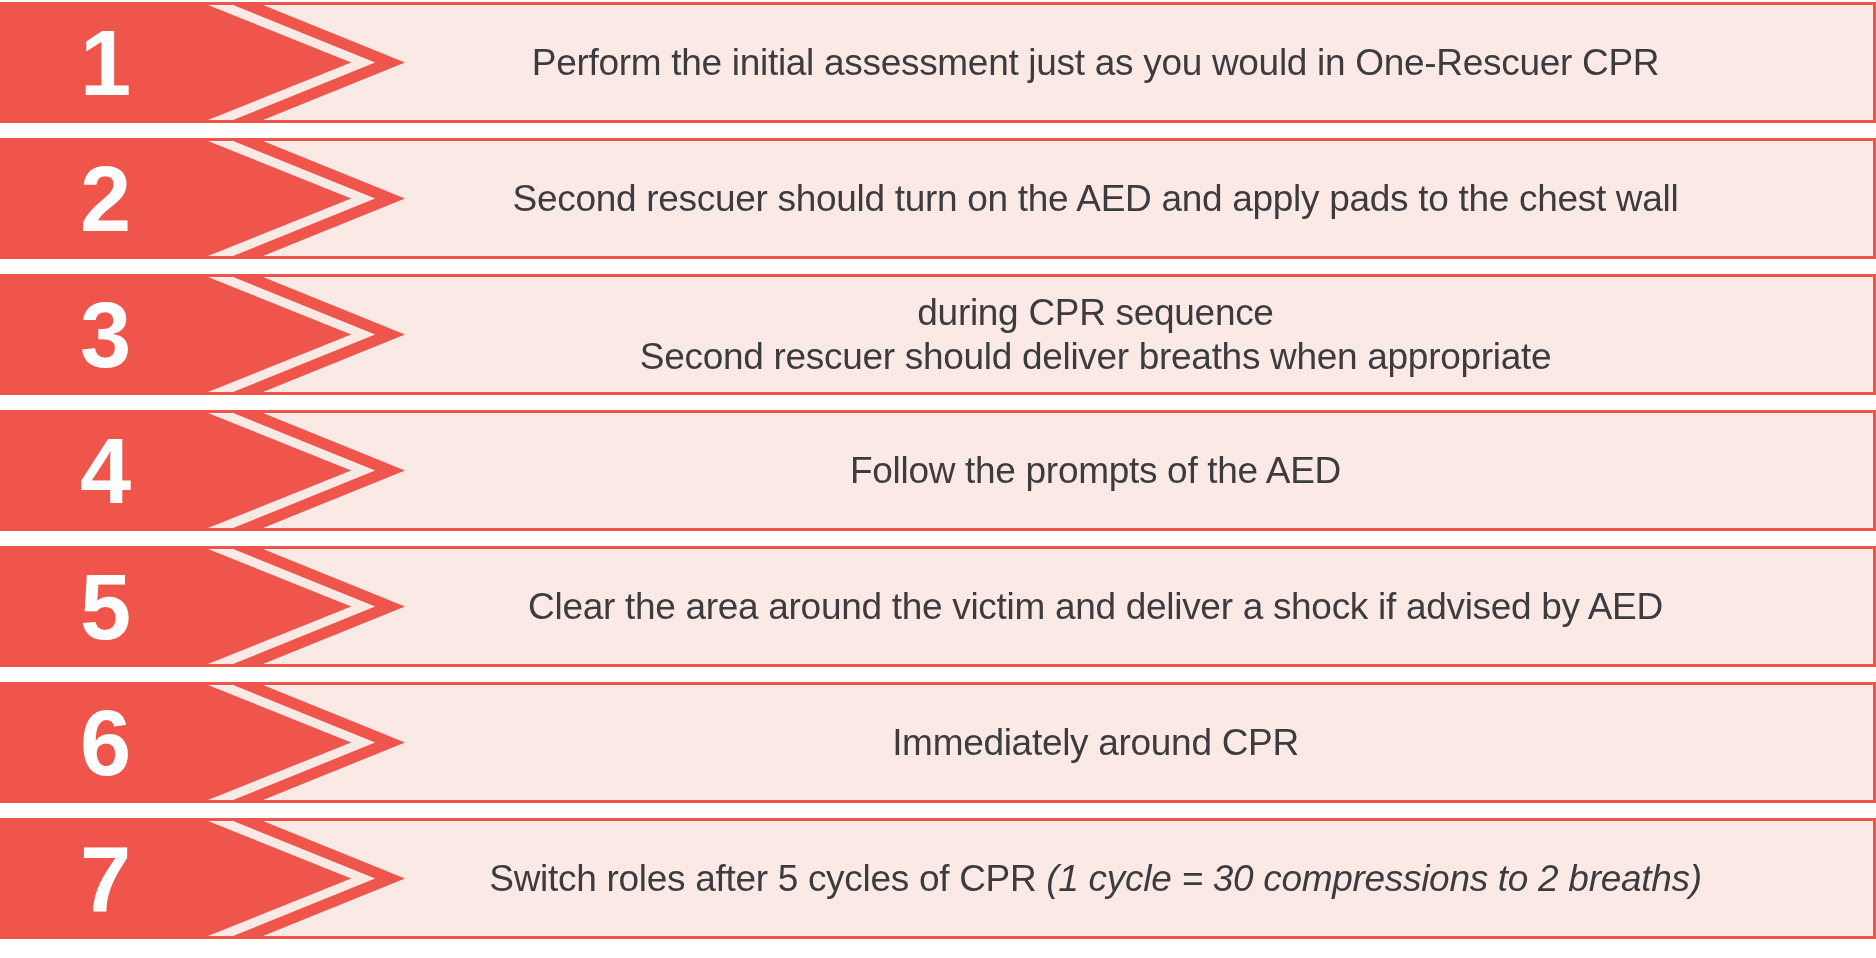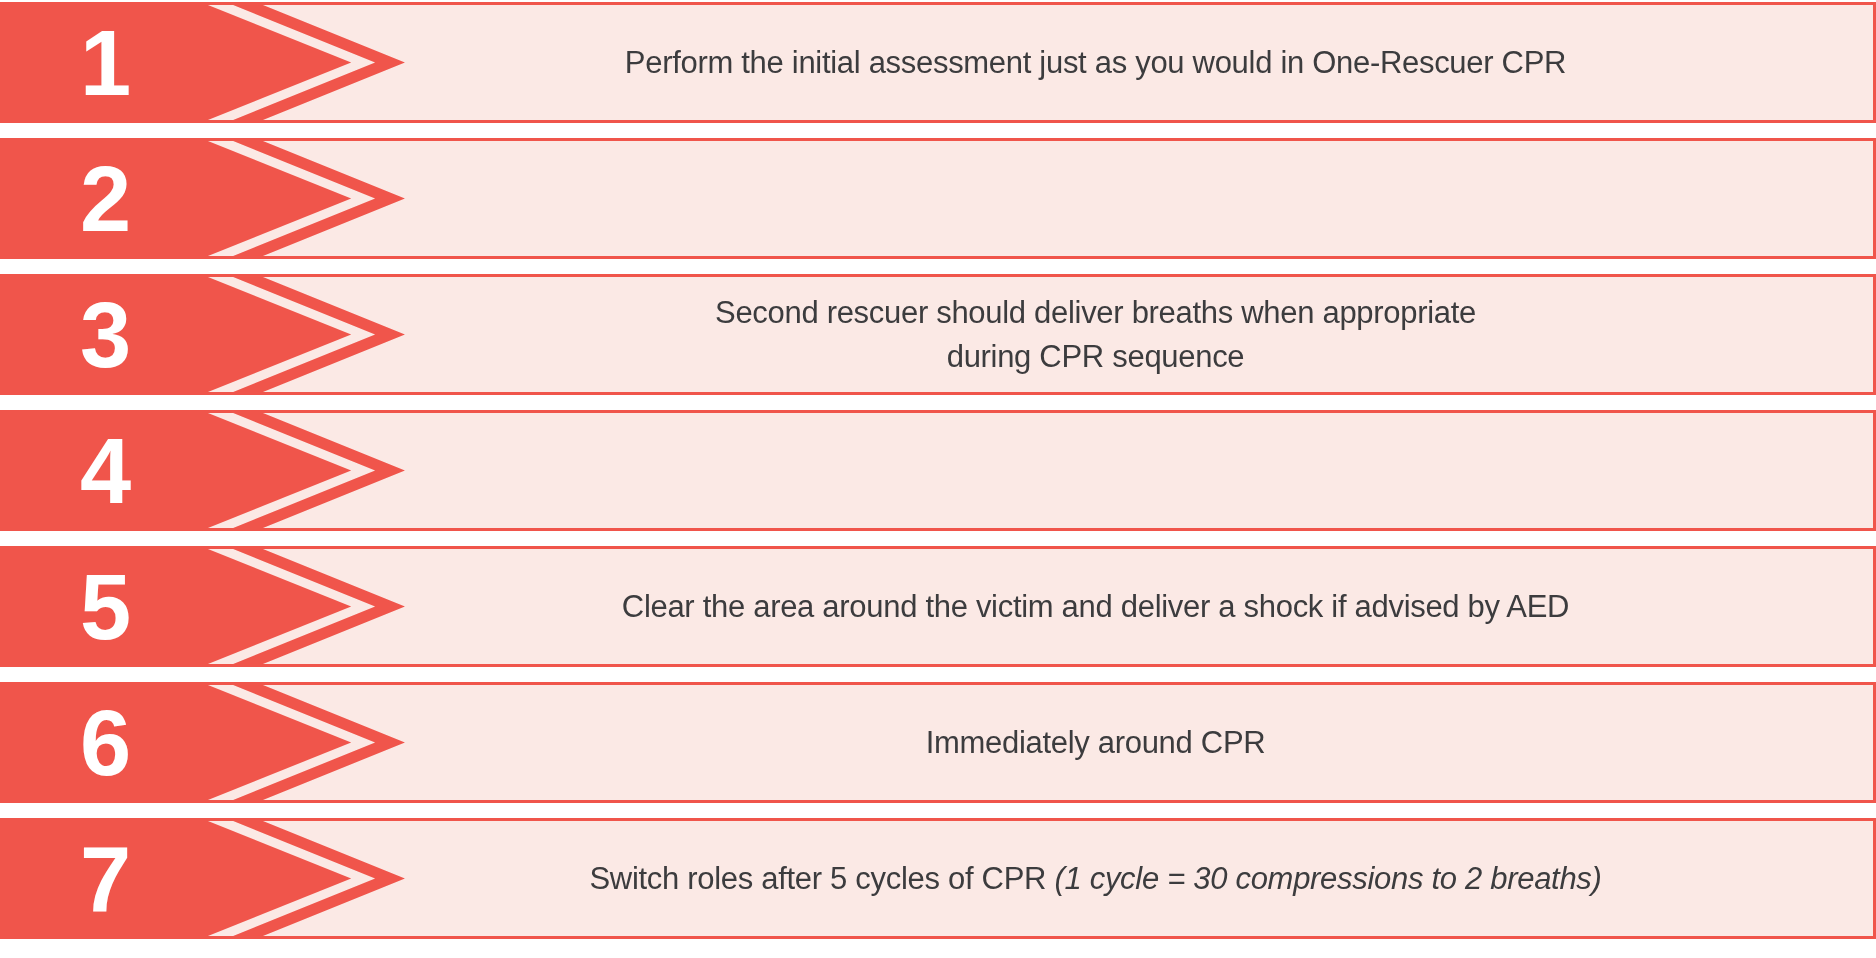--- a/index.html
+++ b/index.html
@@ -61,21 +61,21 @@
   }
   
   .step-text {
     flex: 1 1 auto;
     display: flex;
     flex-direction: column;
     justify-content: center;
     text-align: center;
     padding-right: 105px;
     color: var(--text, #3C3C3E);
-    font-size: 31px;
+    font-size: 37px;
     line-height: 44px;
     letter-spacing: -0.3px;
   }
   .step-line { display: block; }
   .step-line em { }
 </style>
 </head>
 <body style="background: rgb(255, 255, 255);">
 
 <div id="steps-list">
@@ -88,37 +88,43 @@
       <div class="step-text">
         <span class="step-line"><span>Perform the initial assessment just as you would in One-Rescuer CPR</span><em></em></span>
       </div>
     </div>
     <div class="step-row">
       <div class="arrow-zone">
         <div class="arrow-head"></div>
         <div class="chevron-band"></div>
         <div class="step-number">2</div>
       </div>
+      <div class="step-text">
+        <span class="step-line"><span>Second rescuer should turn on the AED and apply pads to the chest wall</span><em></em></span>
+      </div>
     </div>
     <div class="step-row">
       <div class="arrow-zone">
         <div class="arrow-head"></div>
         <div class="chevron-band"></div>
         <div class="step-number">3</div>
       </div>
       <div class="step-text">
+        <span class="step-line"><span>during CPR sequence</span><em></em></span>
         <span class="step-line"><span>Second rescuer should deliver breaths when appropriate</span><em></em></span>
-        <span class="step-line"><span>during CPR sequence</span><em></em></span>
       </div>
     </div>
     <div class="step-row">
       <div class="arrow-zone">
         <div class="arrow-head"></div>
         <div class="chevron-band"></div>
         <div class="step-number">4</div>
+      </div>
+      <div class="step-text">
+        <span class="step-line"><span>Follow the prompts of the AED</span><em></em></span>
       </div>
     </div>
     <div class="step-row">
       <div class="arrow-zone">
         <div class="arrow-head"></div>
         <div class="chevron-band"></div>
         <div class="step-number">5</div>
       </div>
       <div class="step-text">
         <span class="step-line"><span>Clear the area around the victim and deliver a shock if advised by AED</span><em></em></span>

